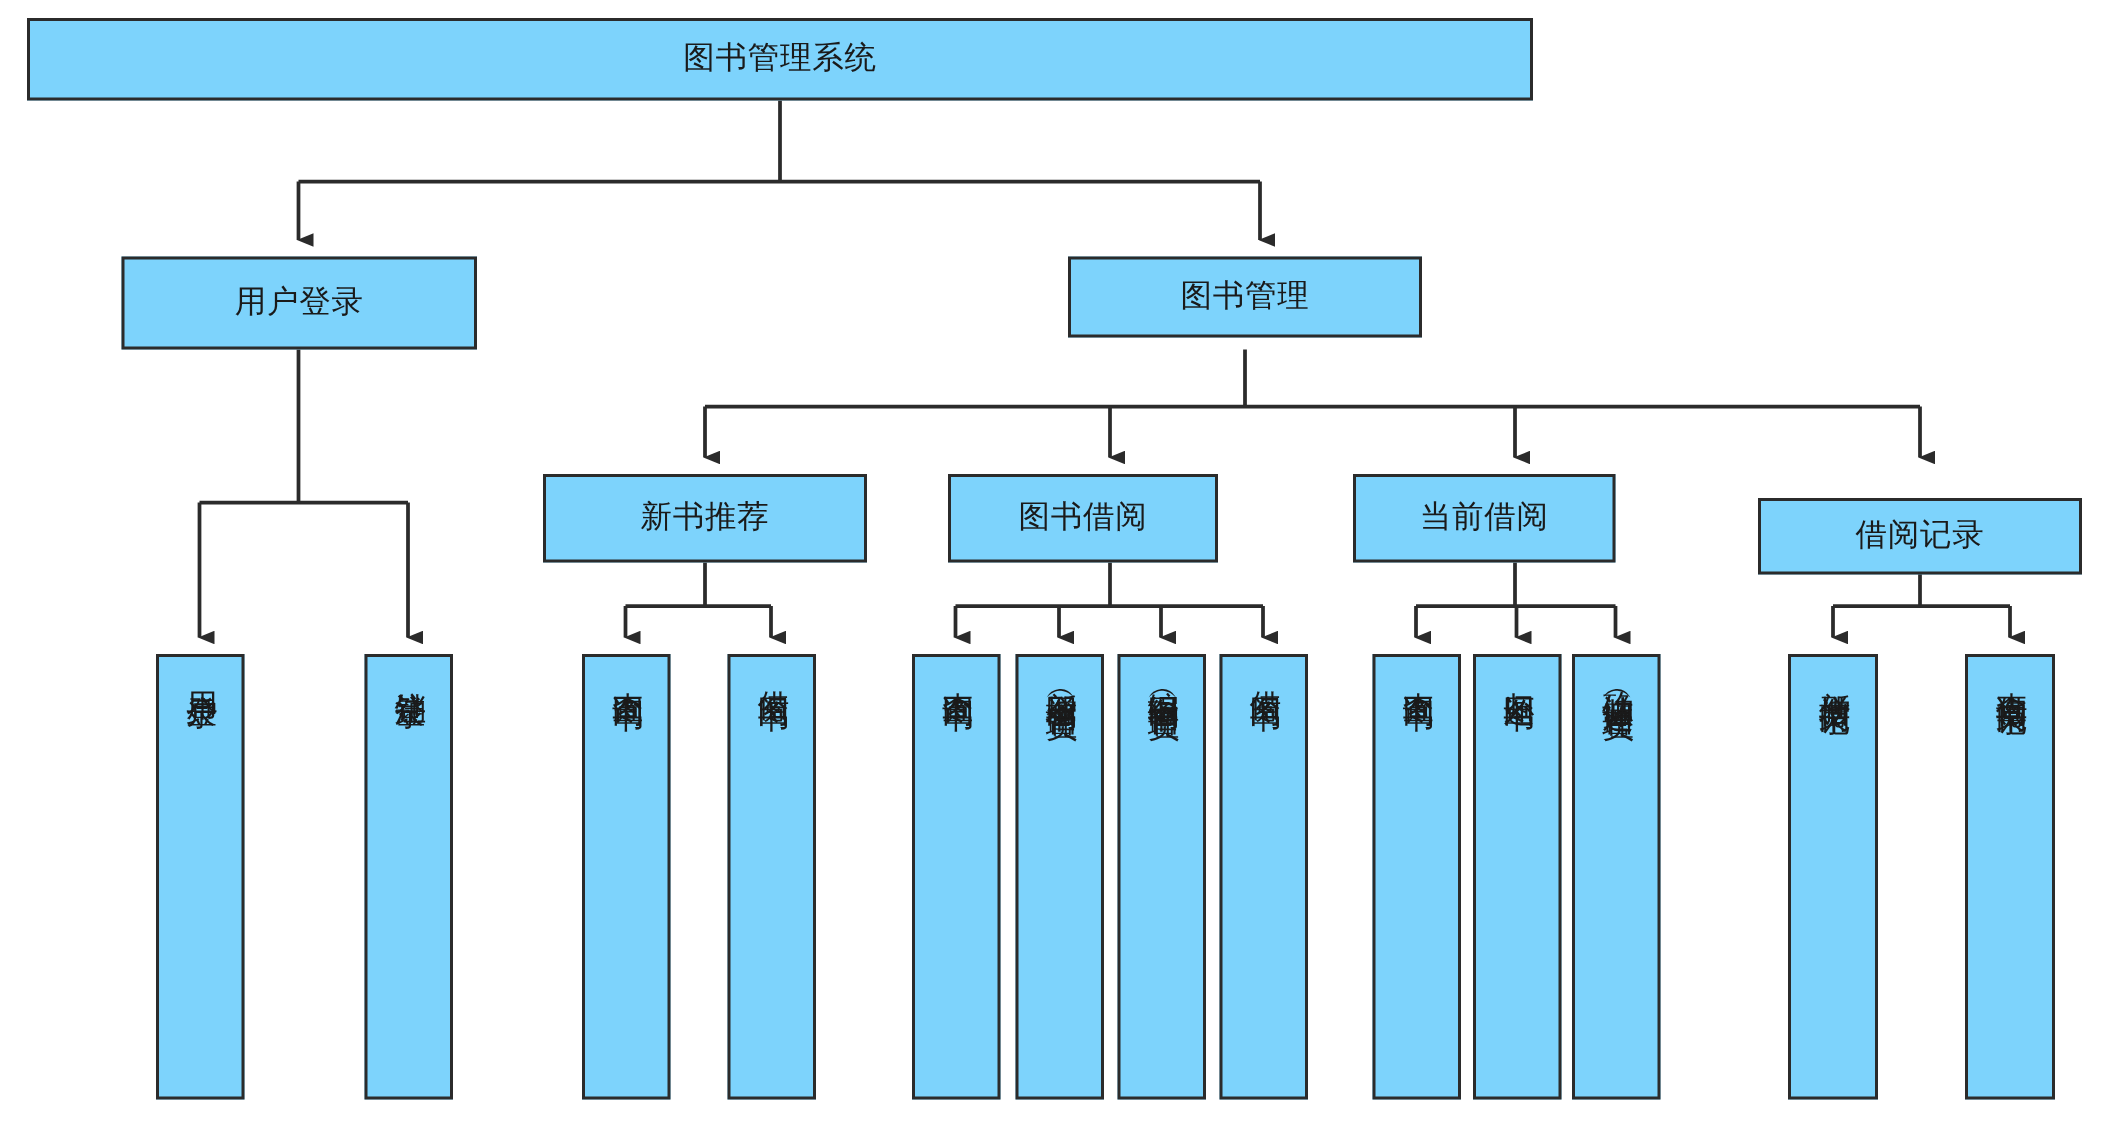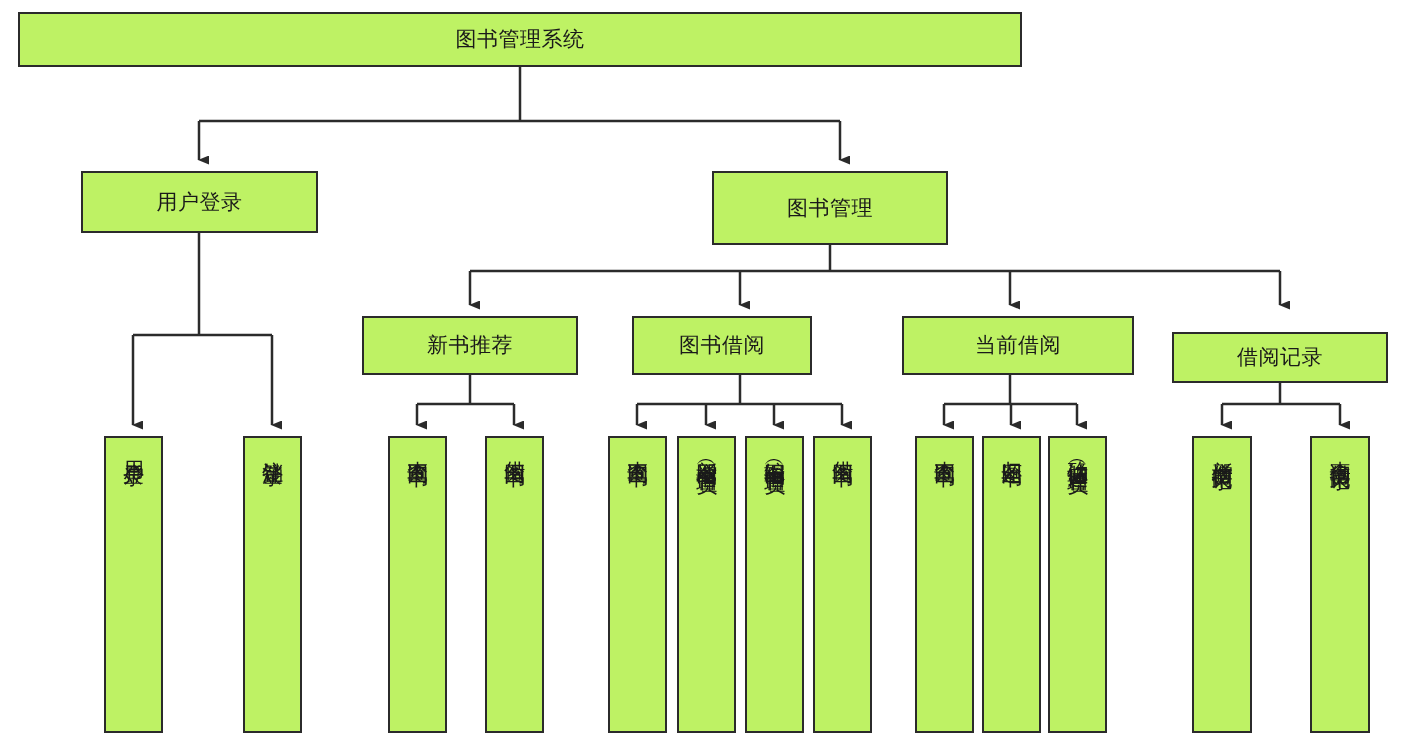--- a/index.html
+++ b/index.html
@@ -24,21 +24,21 @@
     position: absolute;
     left: 0;
     top: 0;
     width: 1405px;
     height: 747px;
     pointer-events: none;
   }
   .node {
     position: absolute;
     box-sizing: border-box;
-    background: #bef264;
+    background: #7dd3fc;
     border: 2px solid #2b2b2b;
     display: flex;
     align-items: center;
     justify-content: center;
     color: #1a1a1a;
   }
   .node.horiz .node-label {
     font-size: 21px;
     line-height: 1.15;
     white-space: nowrap;
@@ -125,31 +125,31 @@
     </g>
   </svg>
 
   <div class="node horiz" style="left:18px; top:12px; width:1004px; height:55px;">
     <span class="node-label">图书管理系统</span>
   </div>
 
   <div class="node horiz" style="left:81px; top:171px; width:237px; height:62px;">
     <span class="node-label">用户登录</span>
   </div>
-  <div class="node horiz" style="left:712px; top:171px; width:236px; height:74px;">
+  <div class="node horiz" style="left:712px; top:171px; width:236px; height:54px;">
     <span class="node-label">图书管理</span>
   </div>
 
   <div class="node horiz" style="left:362px; top:316px; width:216px; height:59px;">
     <span class="node-label">新书推荐</span>
   </div>
   <div class="node horiz" style="left:632px; top:316px; width:180px; height:59px;">
     <span class="node-label">图书借阅</span>
   </div>
-  <div class="node horiz" style="left:902px; top:316px; width:232px; height:59px;">
+  <div class="node horiz" style="left:902px; top:316px; width:175px; height:59px;">
     <span class="node-label">当前借阅</span>
   </div>
   <div class="node horiz" style="left:1172px; top:316px; width:216px; height:51px;margin-top:16px;">
     <span class="node-label">借阅记录</span>
   </div>
 
   <div class="node vert" style="left:104px; top:436px; width:59px; height:297px;">
     <span class="node-label">用户登录</span>
   </div>
   <div class="node vert" style="left:243px; top:436px; width:59px; height:297px;">

